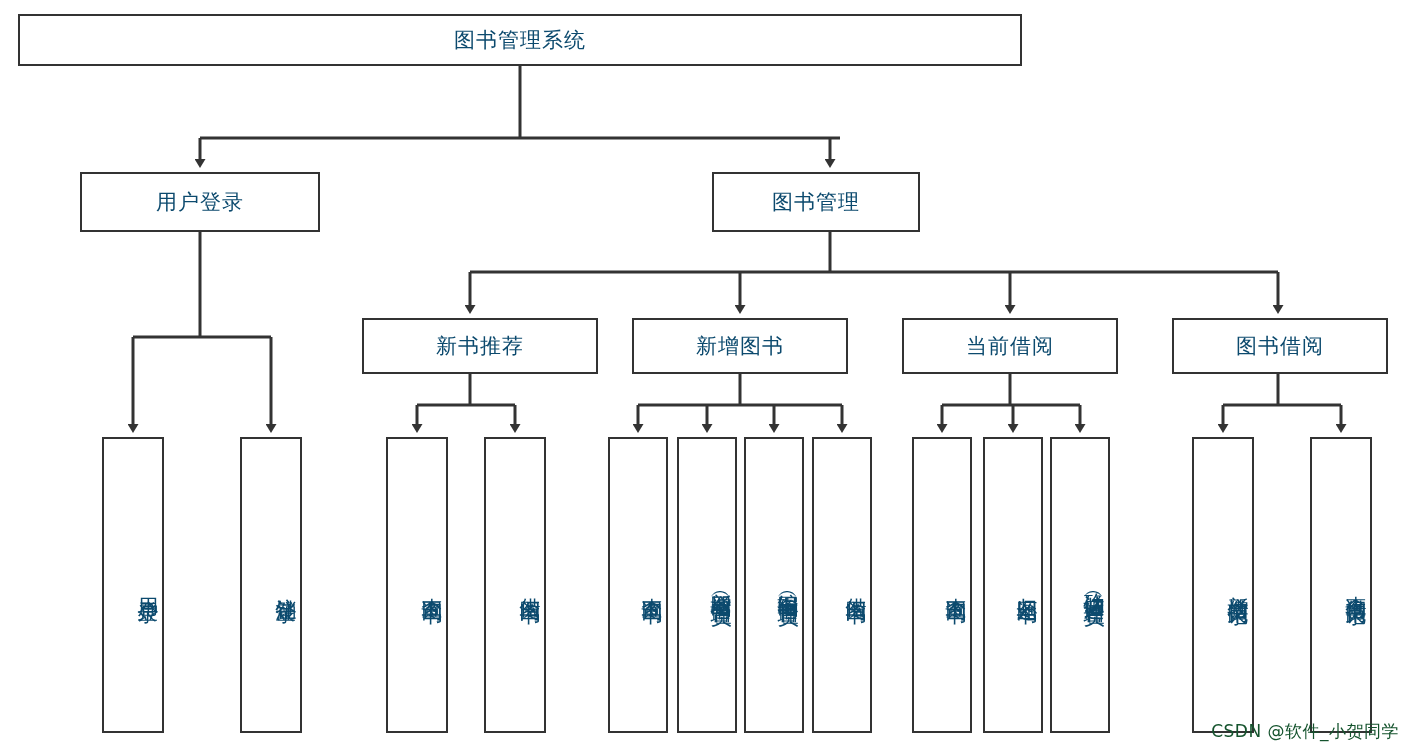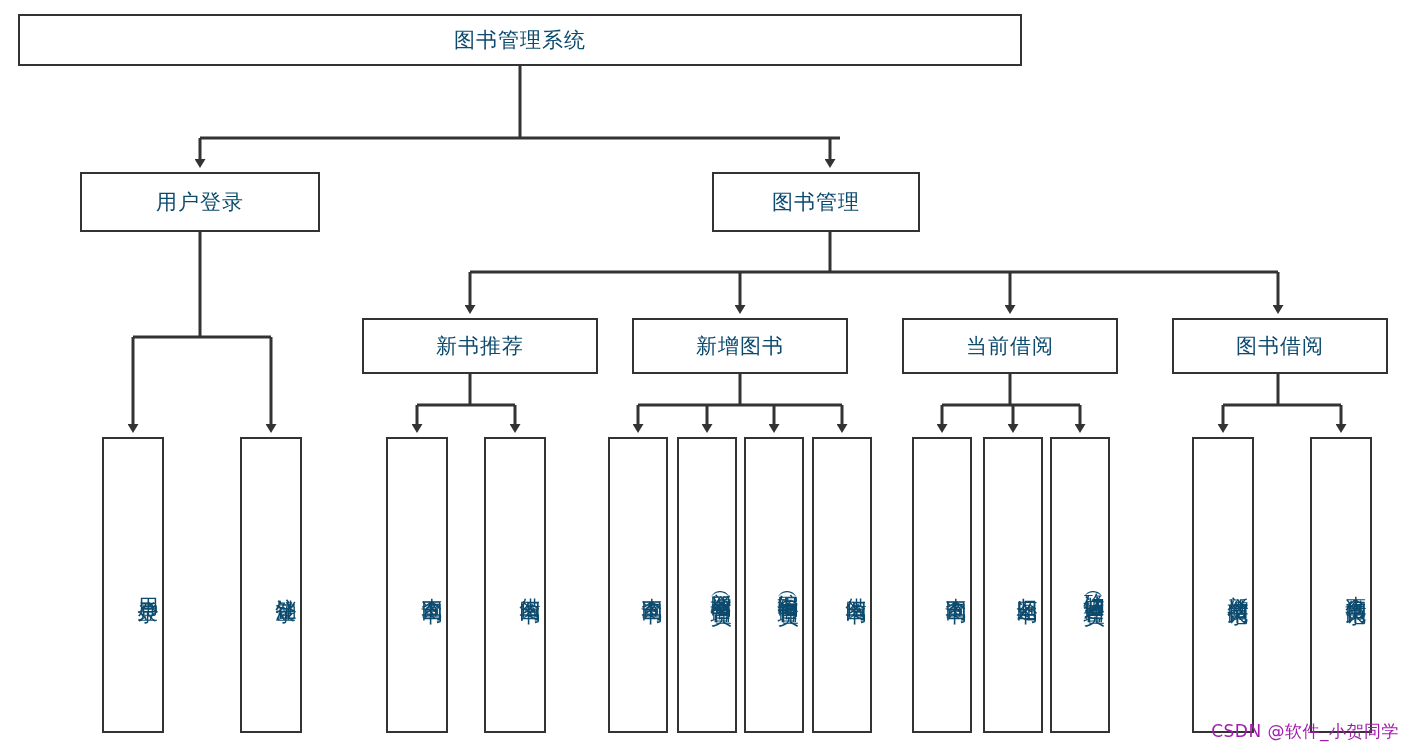--- a/index.html
+++ b/index.html
@@ -51,21 +51,21 @@
   .node.vertical .label {
     writing-mode: vertical-rl;
     text-orientation: upright;
     white-space: nowrap;
   }
   .watermark {
     position: absolute;
     right: 6px;
     bottom: 4px;
     font-size: 17px;
-    color: #a21caf;
+    color: #14532d;
     letter-spacing: 0.5px;
     white-space: nowrap;
     font-family: "DejaVu Sans", "Liberation Sans", sans-serif;
   }
 </style>
 </head>
 <body>
 
 <div id="canvas">
 

